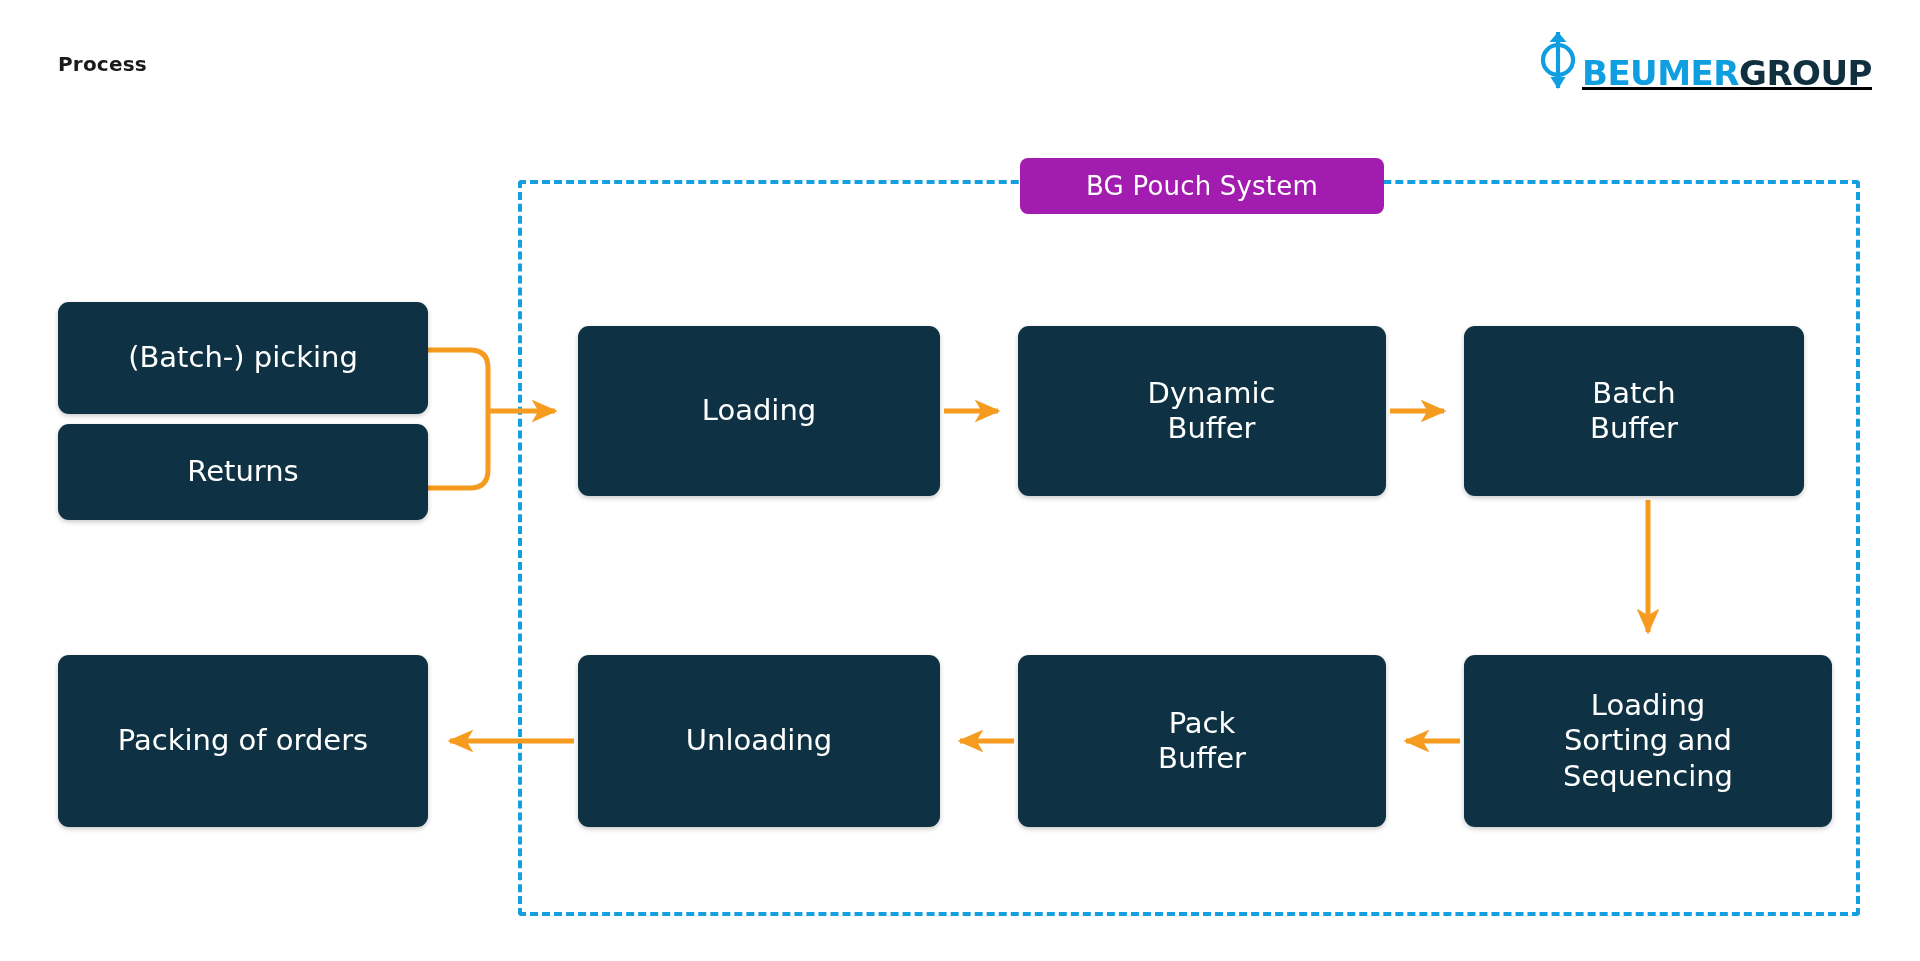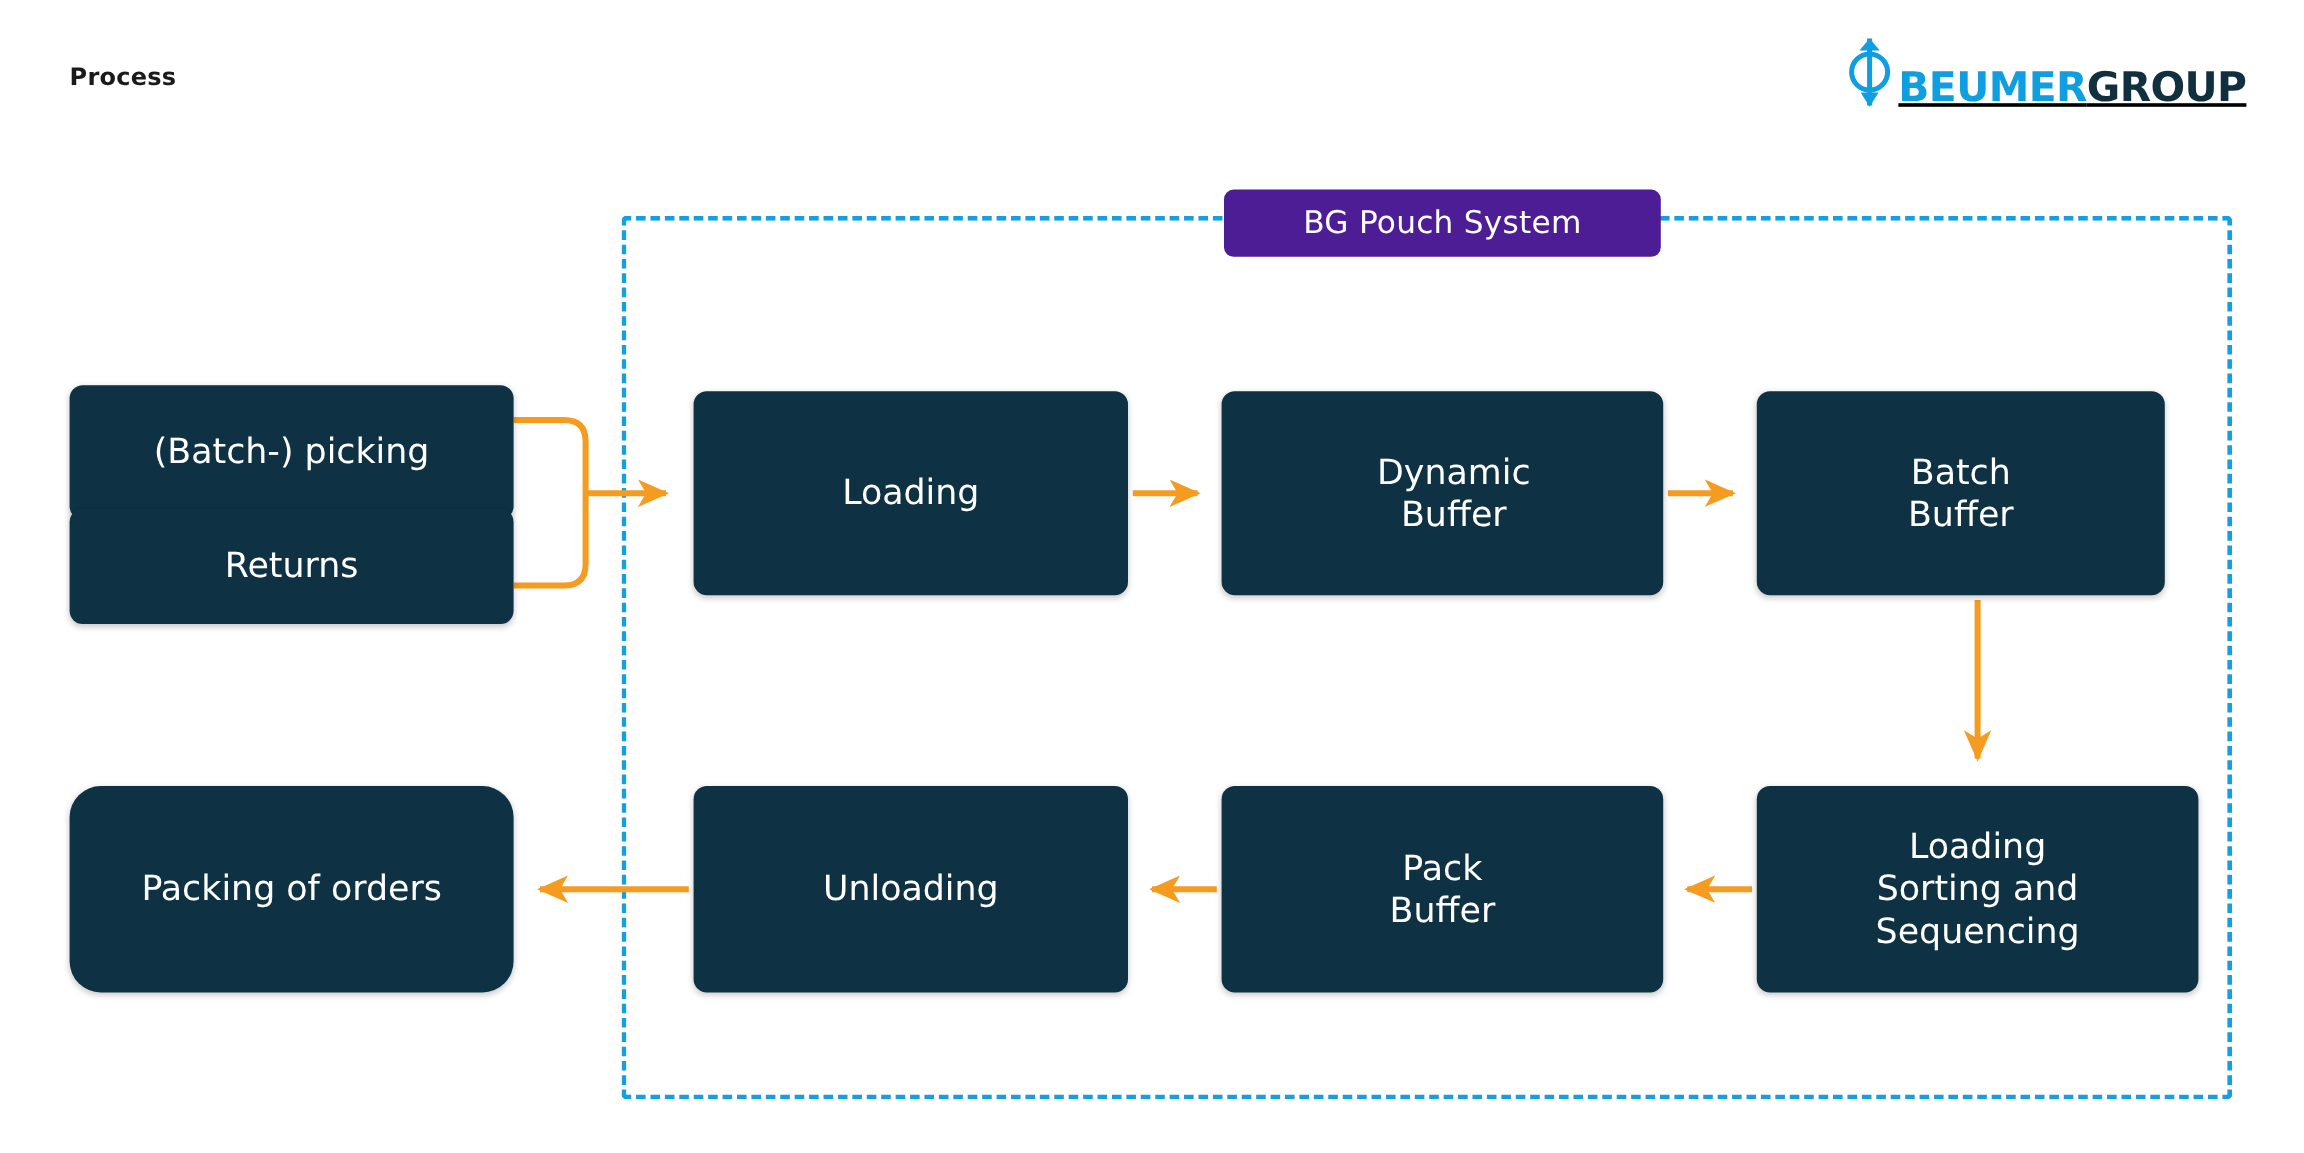--- a/index.html
+++ b/index.html
@@ -36,21 +36,21 @@
   .system-boundary{
     position:absolute;
     left:518px;top:180px;width:1342px;height:736px;
     border:4px dashed #14a0e0;
     border-radius:4px;
     box-sizing:border-box;
   }
   .system-label{
     position:absolute;
     left:1020px;top:158px;width:364px;height:56px;
-    background:#4c1d95;border-radius:8px;
+    background:#a21caf;border-radius:8px;
     display:flex;align-items:center;justify-content:center;
     color:#ffffff;font-size:26px;font-weight:normal;
     letter-spacing:.2px;
   }
 
   
   .node{
     position:absolute;
     background:#0e3243;
     border-radius:11px;
@@ -59,23 +59,23 @@
     text-align:center;
     color:#ffffff;
     font-size:29px;
     line-height:1.22;
     box-sizing:border-box;
     padding:4px 10px;
     white-space:pre-line;
   }
 
   
-  .n-picking { left:58px;  top:302px; width:370px; height:112px;margin-top:19px; }
+  .n-picking { left:58px;  top:302px; width:370px; height:112px; }
   .n-returns { left:58px;  top:424px; width:370px; height:96px; }
-  .n-packing { left:58px;  top:655px; width:370px; height:172px;border-radius:26px; }
+  .n-packing { left:58px;  top:655px; width:370px; height:172px; }
 
   
   .n-loading  { left:578px;  top:326px; width:362px; height:170px; }
   .n-dynamic  { left:1018px; top:326px; width:368px; height:170px;padding-left:29px; }
   .n-batch    { left:1464px; top:326px; width:340px; height:170px; }
 
   
   .n-unloading{ left:578px;  top:655px; width:362px; height:172px; }
   .n-pack     { left:1018px; top:655px; width:368px; height:172px; }
   .n-matrix   { left:1464px; top:655px; width:368px; height:172px; }

